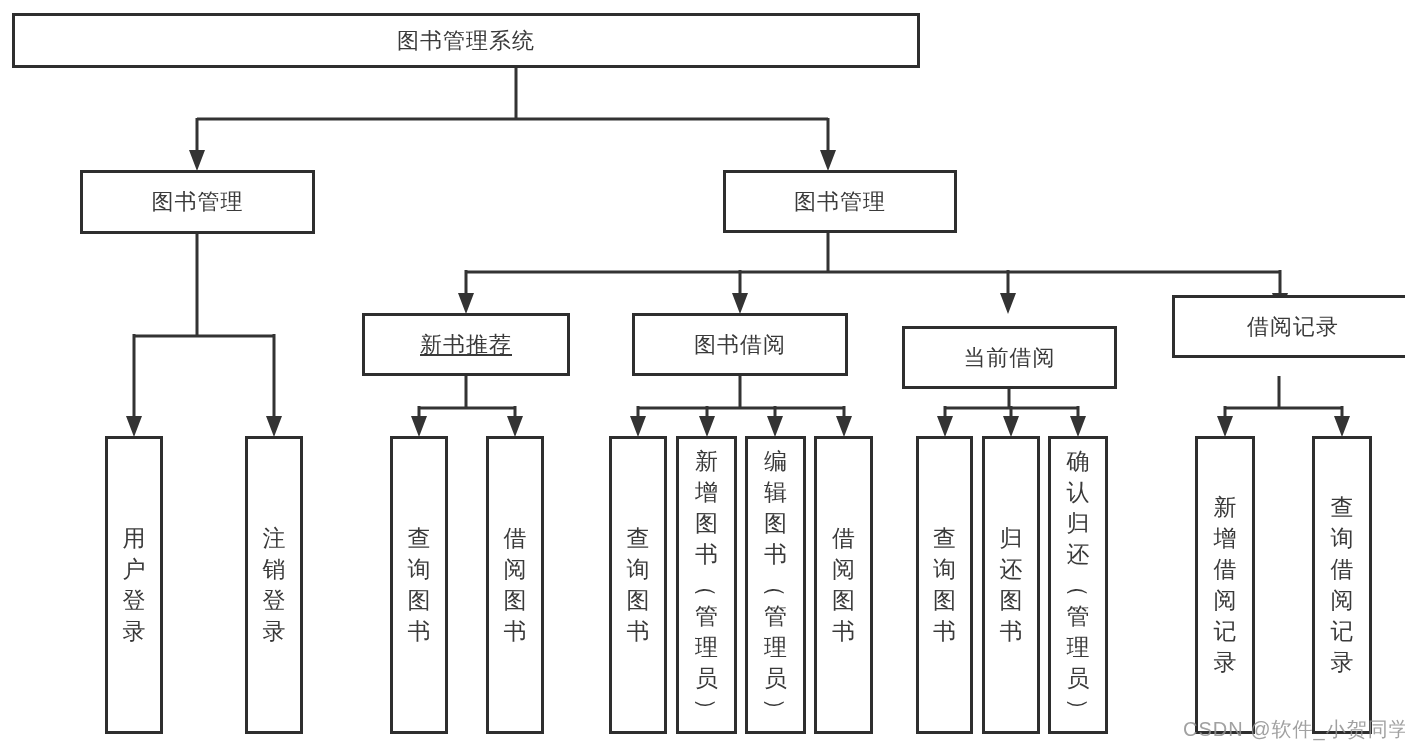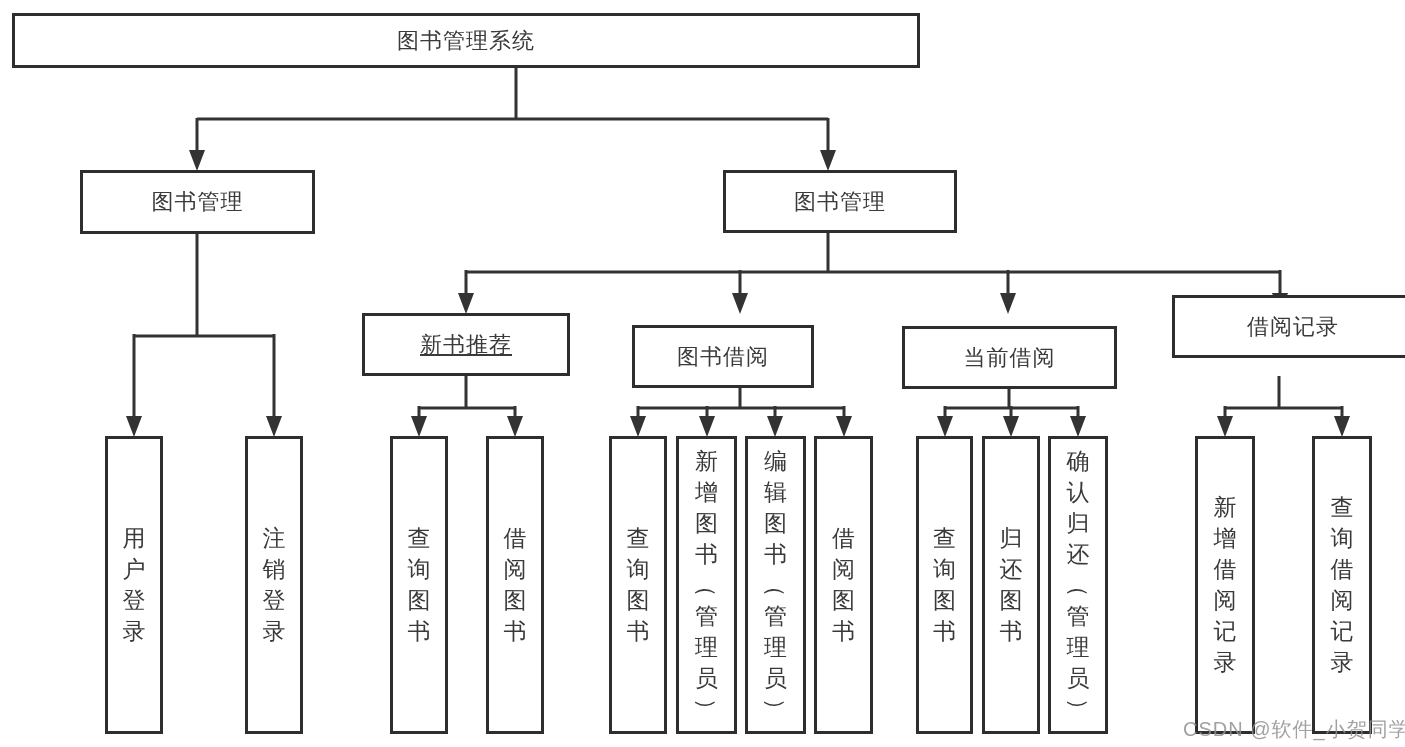--- a/index.html
+++ b/index.html
@@ -93,21 +93,21 @@
       M1217 416 L1233 416 L1225 437 Z
       M1334 416 L1350 416 L1342 437 Z"></path>
   </svg>
 
   <div class="node hnode" style="left:12px; top:13px; width:908px; height:55px;text-align:center;">图书管理系统</div>
 
   <div class="node hnode" style="left:80px; top:170px; width:235px; height:64px;">图书管理</div>
   <div class="node hnode" style="left:711px; top:170px; width:234px; height:63px;margin-left:12px;">图书管理</div>
 
   <div class="node hnode" style="left:362px; top:313px; width:208px; height:63px;text-decoration:underline;">新书推荐</div>
-  <div class="node hnode" style="left:632px; top:313px; width:182px; height:63px;margin-top:12px;">图书借阅</div>
+  <div class="node hnode" style="left:632px; top:313px; width:216px; height:63px;">图书借阅</div>
   <div class="node hnode" style="left:902px; top:326px; width:215px; height:63px;">当前借阅</div>
   <div class="node hnode" style="left:1172px; top:295px; width:242px; height:63px;">借阅记录</div>
 
   <div class="node vnode" style="left:105px; top:436px; width:58px; height:298px;">
     <span class="vlabel">
         <span class="vchar">用</span>
         <span class="vchar">户</span>
         <span class="vchar">登</span>
         <span class="vchar">录</span>
       </span>

